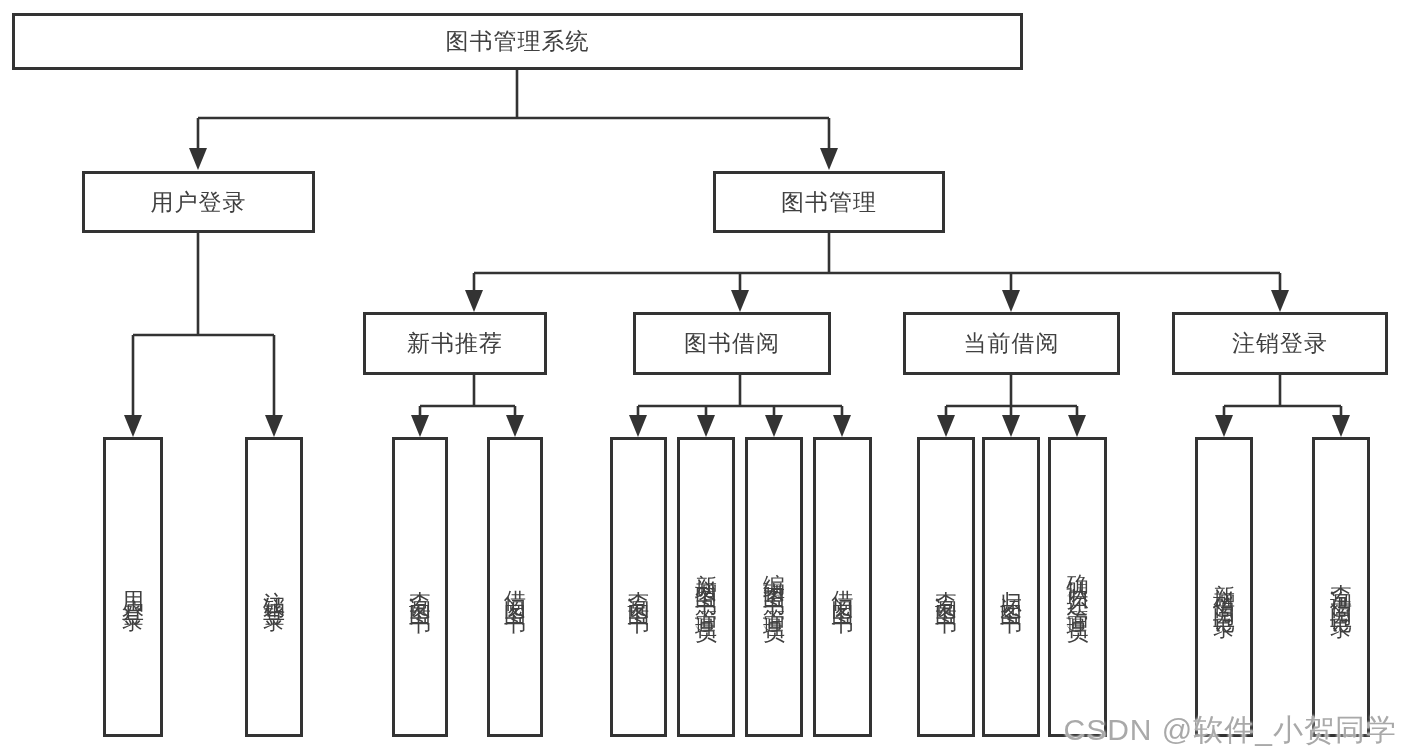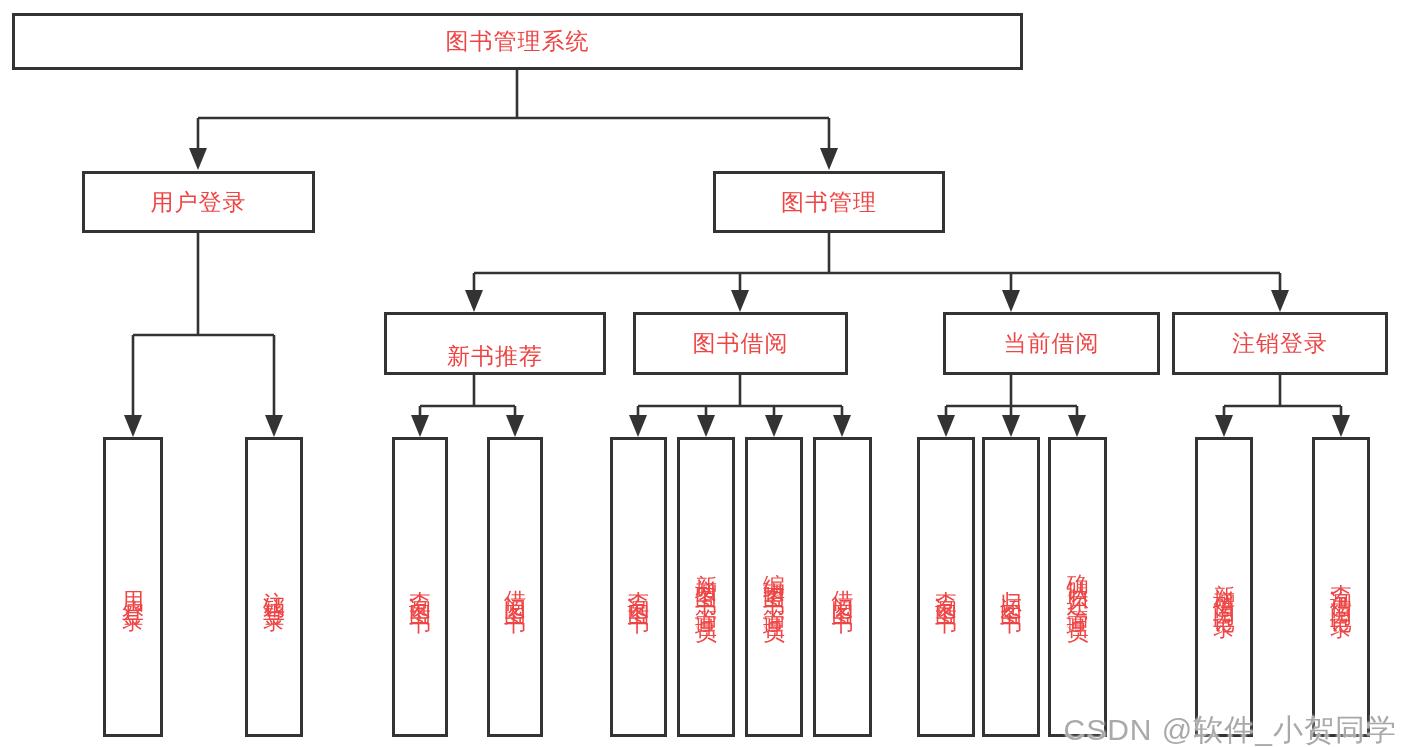--- a/index.html
+++ b/index.html
@@ -26,21 +26,21 @@
     stroke: none;
   }
   .box {
     position: absolute;
     box-sizing: border-box;
     background: #ffffff;
     border: 3px solid #333333;
     display: flex;
     align-items: center;
     justify-content: center;
-    color: #ef4444;
+    color: #404040;
     z-index: 2;
   }
   .hlabel {
     font-size: 23px;
     letter-spacing: 1px;
     white-space: nowrap;
   }
   .vlabel {
     writing-mode: vertical-rl;
     text-orientation: mixed;
@@ -49,23 +49,23 @@
     line-height: 1;
   }
   
   .node-root   { left: 12px;  top: 13px;  width: 1011px; height: 57px; }
   
   .lvl2 { top: 171px; height: 62px; }
   .node-user-login      { left: 82px;  width: 233px; }
   .node-book-management { left: 713px; width: 232px; }
   
   .lvl3 { top: 312px; height: 63px; }
-  .node-new-book-recommend { left: 384px;  width: 222px; align-items: flex-end; }
-  .node-book-borrow        { left: 633px;  width: 215px; }
-  .node-current-borrow     { left: 903px;  width: 217px; margin-left: 40px; }
+  .node-new-book-recommend { left: 363px;  width: 184px; }
+  .node-book-borrow        { left: 633px;  width: 198px; }
+  .node-current-borrow     { left: 903px;  width: 217px; }
   .node-borrow-records     { left: 1172px; width: 216px; }
   
   .leaf { top: 437px; height: 300px; }
   .leaf-user-login            { left: 103px;  width: 60px; }
   .leaf-logout-login          { left: 245px;  width: 58px; }
   .leaf-nb-query-books        { left: 392px;  width: 56px; }
   .leaf-nb-borrow-books       { left: 487px;  width: 56px; }
   .leaf-bb-query-books        { left: 610px;  width: 57px; }
   .leaf-bb-add-books-admin    { left: 677px;  width: 58px; }
   .leaf-bb-edit-books-admin   { left: 745px;  width: 58px; }

